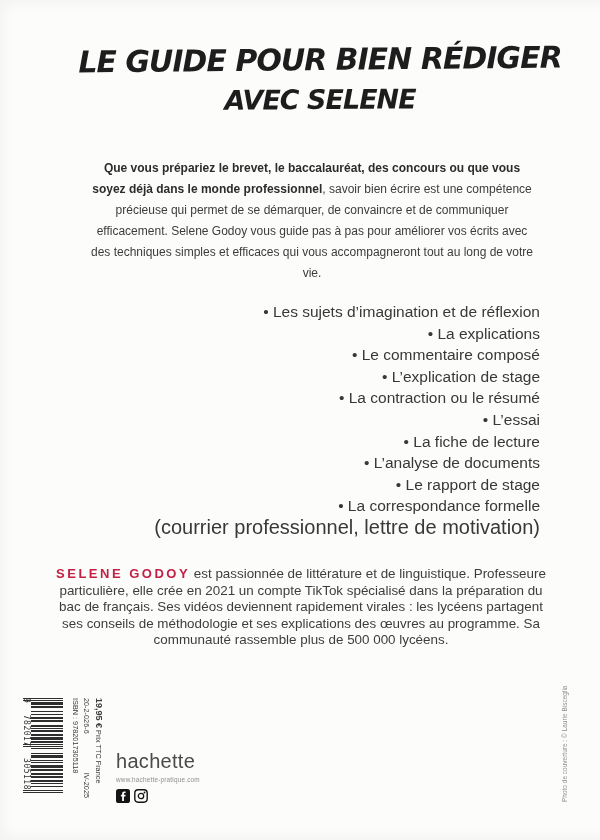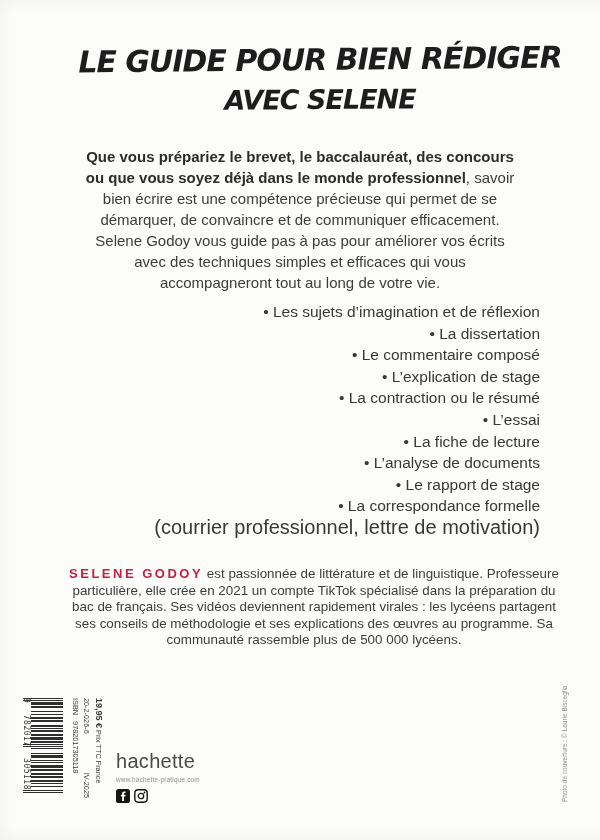--- a/index.html
+++ b/index.html
@@ -14,32 +14,32 @@
   .title-l1, .title-l2 {
     position:absolute; left:0; right:0; text-align:center;
     font-family:"DejaVu Sans", sans-serif; font-weight:bold; font-style:italic;
     color:#1d1d1d; letter-spacing:-1px; white-space:nowrap;
   }
   .title-l1 { top:42px; font-size:30px; transform:rotate(-0.6deg); }
   .title-l2 { top:84px; font-size:27px; transform:rotate(-0.4deg); }
 
   .intro {
     position:absolute; top:146px; left:78px; width:444px;
-    text-align:center; font-size:15px; line-height:21px; color:#3c3c3c; margin:0;
+    text-align:center; font-size:12px; line-height:21px; color:#3c3c3c; margin:12px;
   }
   .intro .b { font-weight:bold; color:#2c2c2c; }
 
   .topics {
     position:absolute; top:301px; left:60px; width:480px;
     text-align:right; font-size:15.5px; line-height:21.6px; color:#383838;
   }
   .topics .note { font-size:20px; }
 
   .bio {
-    position:absolute; top:566px; left:69px; width:490px;
+    position:absolute; top:566px; left:56px; width:490px;
     text-align:center; font-size:13.4px; line-height:16.5px; color:#3d3d3d; margin:0;
   }
   .author-name { font-weight:bold; letter-spacing:2.5px; font-size:13px; }
 
   
   .barcode-block {
     position:absolute; left:63px; top:698px; width:95px; height:46px;
     transform-origin:0 0; transform:rotate(90deg);
   }
   .barcode-digits {
@@ -73,21 +73,21 @@
 
 <div class="page">
 
   <div class="title-l1">LE GUIDE POUR BIEN RÉDIGER</div>
   <div class="title-l2">AVEC SELENE</div>
 
   <p class="intro"><span class="b">Que vous prépariez le brevet, le baccalauréat, des concours ou que vous soyez déjà dans le monde professionnel</span><span>, savoir bien écrire est une compétence précieuse qui permet de se démarquer, de convaincre et de communiquer efficacement. Selene Godoy vous guide pas à pas pour améliorer vos écrits avec des techniques simples et efficaces qui vous accompagneront tout au long de votre vie.</span></p>
 
   <div class="topics" id="topics-list">
       <div>• Les sujets d’imagination et de réflexion</div>
-      <div>• La dissertation</div>
+      <div>• La explications</div>
       <div>• Le commentaire composé</div>
       <div>• L’explication de stage</div>
       <div>• La contraction ou le résumé</div>
       <div>• L’essai</div>
       <div>• La fiche de lecture</div>
       <div>• L’analyse de documents</div>
       <div>• Le rapport de stage</div>
       <div>• La correspondance formelle</div>
       <div class="note">(courrier professionnel, lettre de motivation)</div>
     </div>

